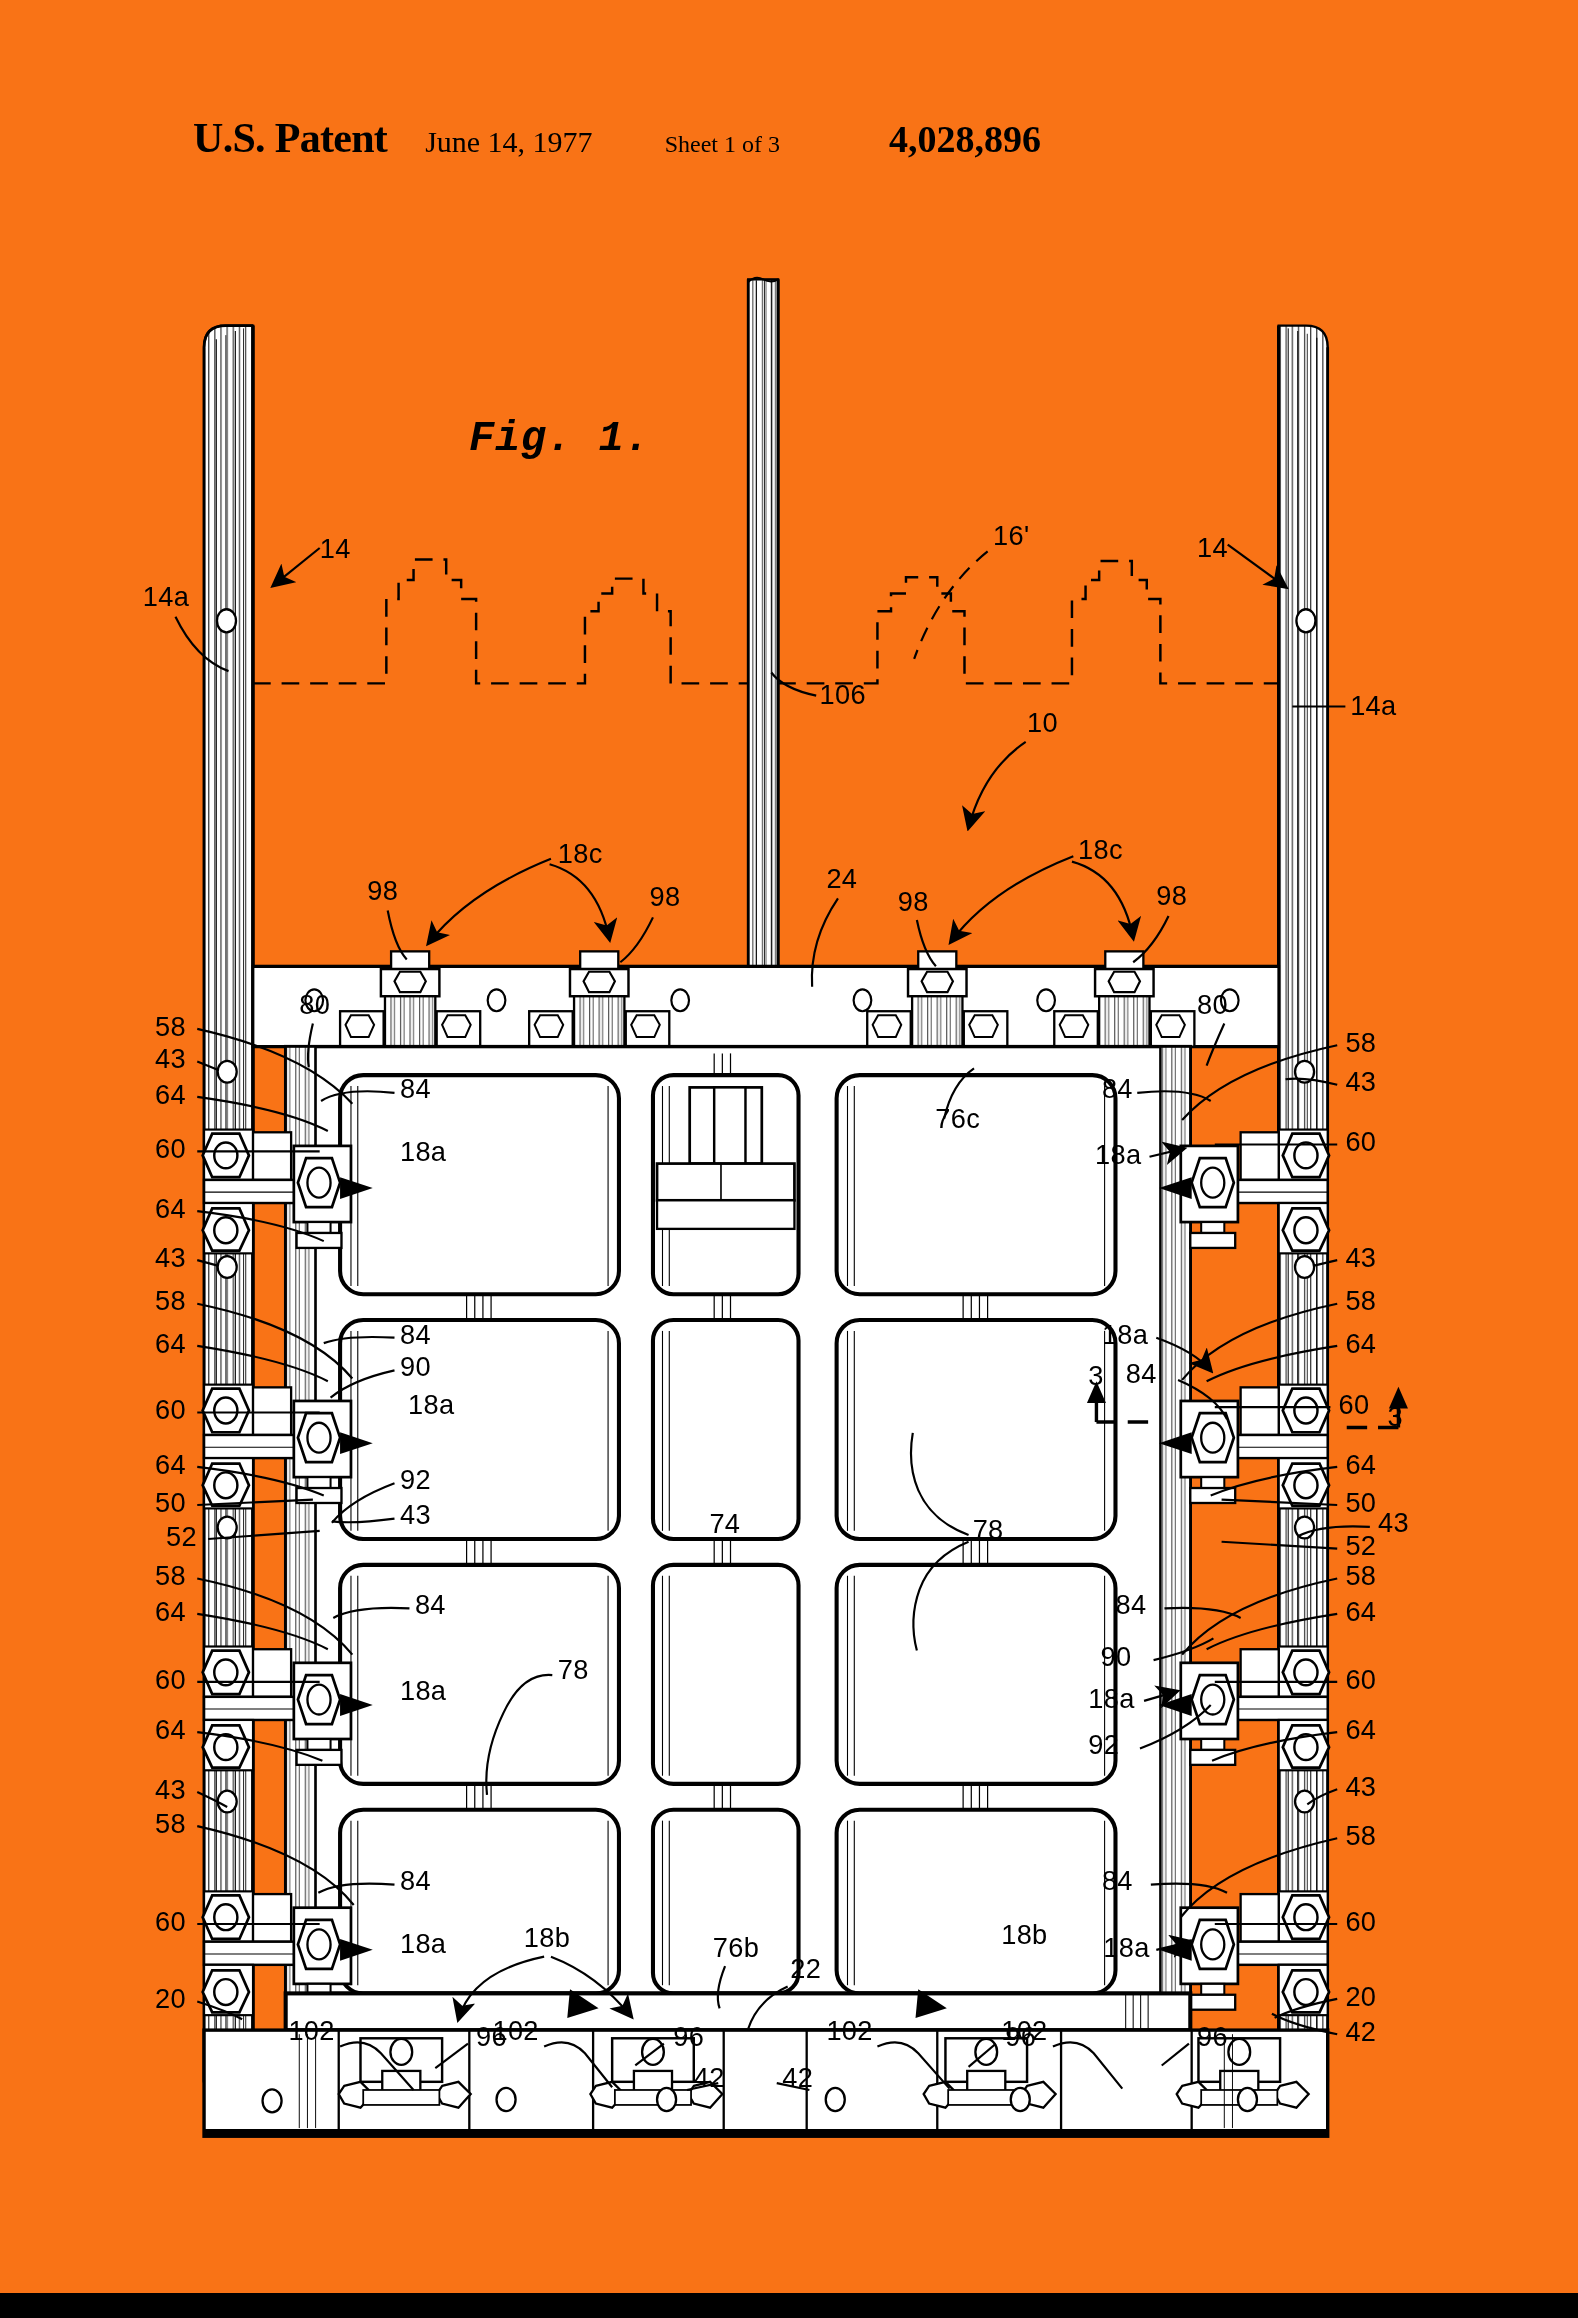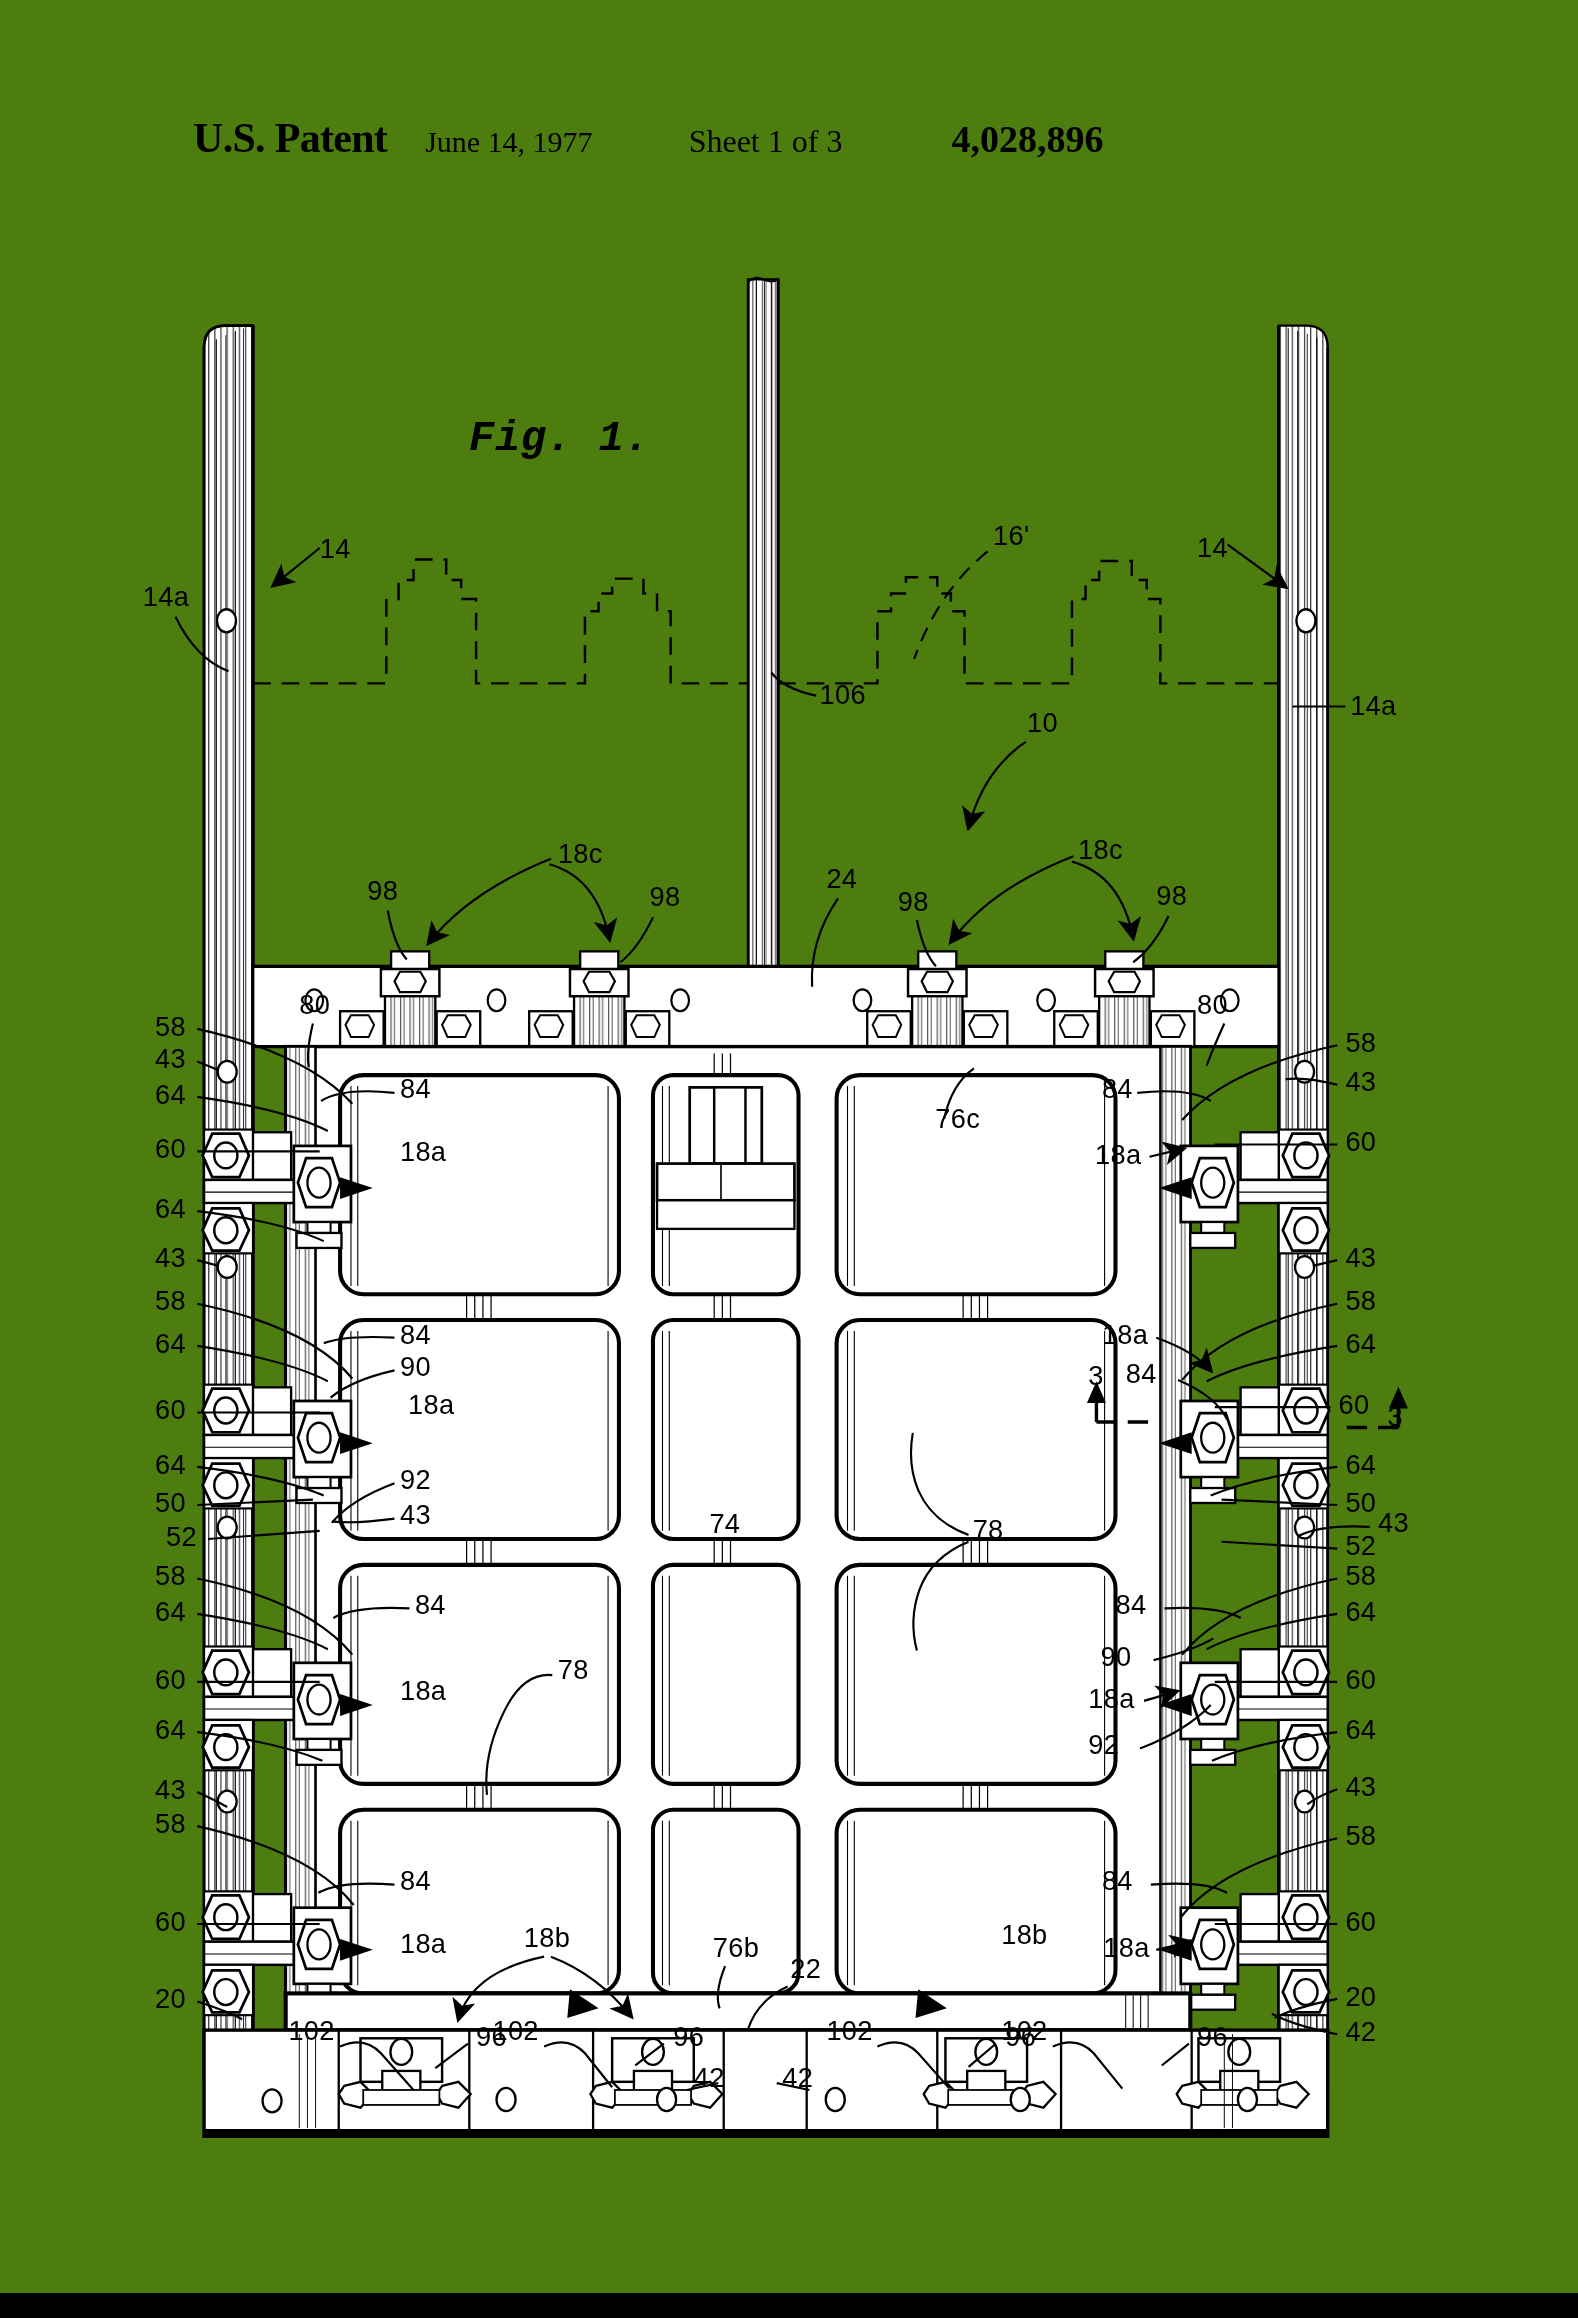--- a/index.html
+++ b/index.html
@@ -1,26 +1,26 @@
 <!DOCTYPE html>
 <html style="font-size:11px"><head>
 <meta charset="utf-8">
 <style>
   html,body{margin:0;padding:0;background:#ffffff;}
   body{width:1578px;height:2319px;overflow:hidden;
        font-family:"Liberation Serif",serif;color:#000;}
-  #page{position:relative;width:1578px;height:2319px;background:#4d7c0f;}
+  #page{position:relative;width:1578px;height:2319px;background:#f97316;}
 
   
   .hdr{position:absolute;top:114px;left:0;width:1578px;height:61px;}
   .hdr-row{display:flex;align-items:baseline;padding-left:193px;}
   .hdr-title{font-size:42px;font-weight:700;letter-spacing:-0.7px;
              font-family:"Liberation Serif",serif;}
   .hdr-date{font-size:30px;margin-left:38px;font-family:"Liberation Serif",serif;}
-  .hdr-sheet{font-size:32px;margin-left:96px;font-family:"Liberation Serif",serif;text-align:right;}
+  .hdr-sheet{font-size:24px;margin-left:72px;font-family:"Liberation Serif",serif;text-align:right;}
   .hdr-num{font-size:38px;font-weight:700;margin-left:109px;letter-spacing:0px;
            font-family:Liberation Serif, serif;}
 
   
   .figlabel{position:absolute;left:469px;top:415px;font-size:42px;
             font-style:italic;font-weight:700;font-family:Liberation Mono, monospace;
             letter-spacing:0.7px;}
 
   
   #dwg{position:absolute;left:0;top:0;width:1578px;height:2319px;}

